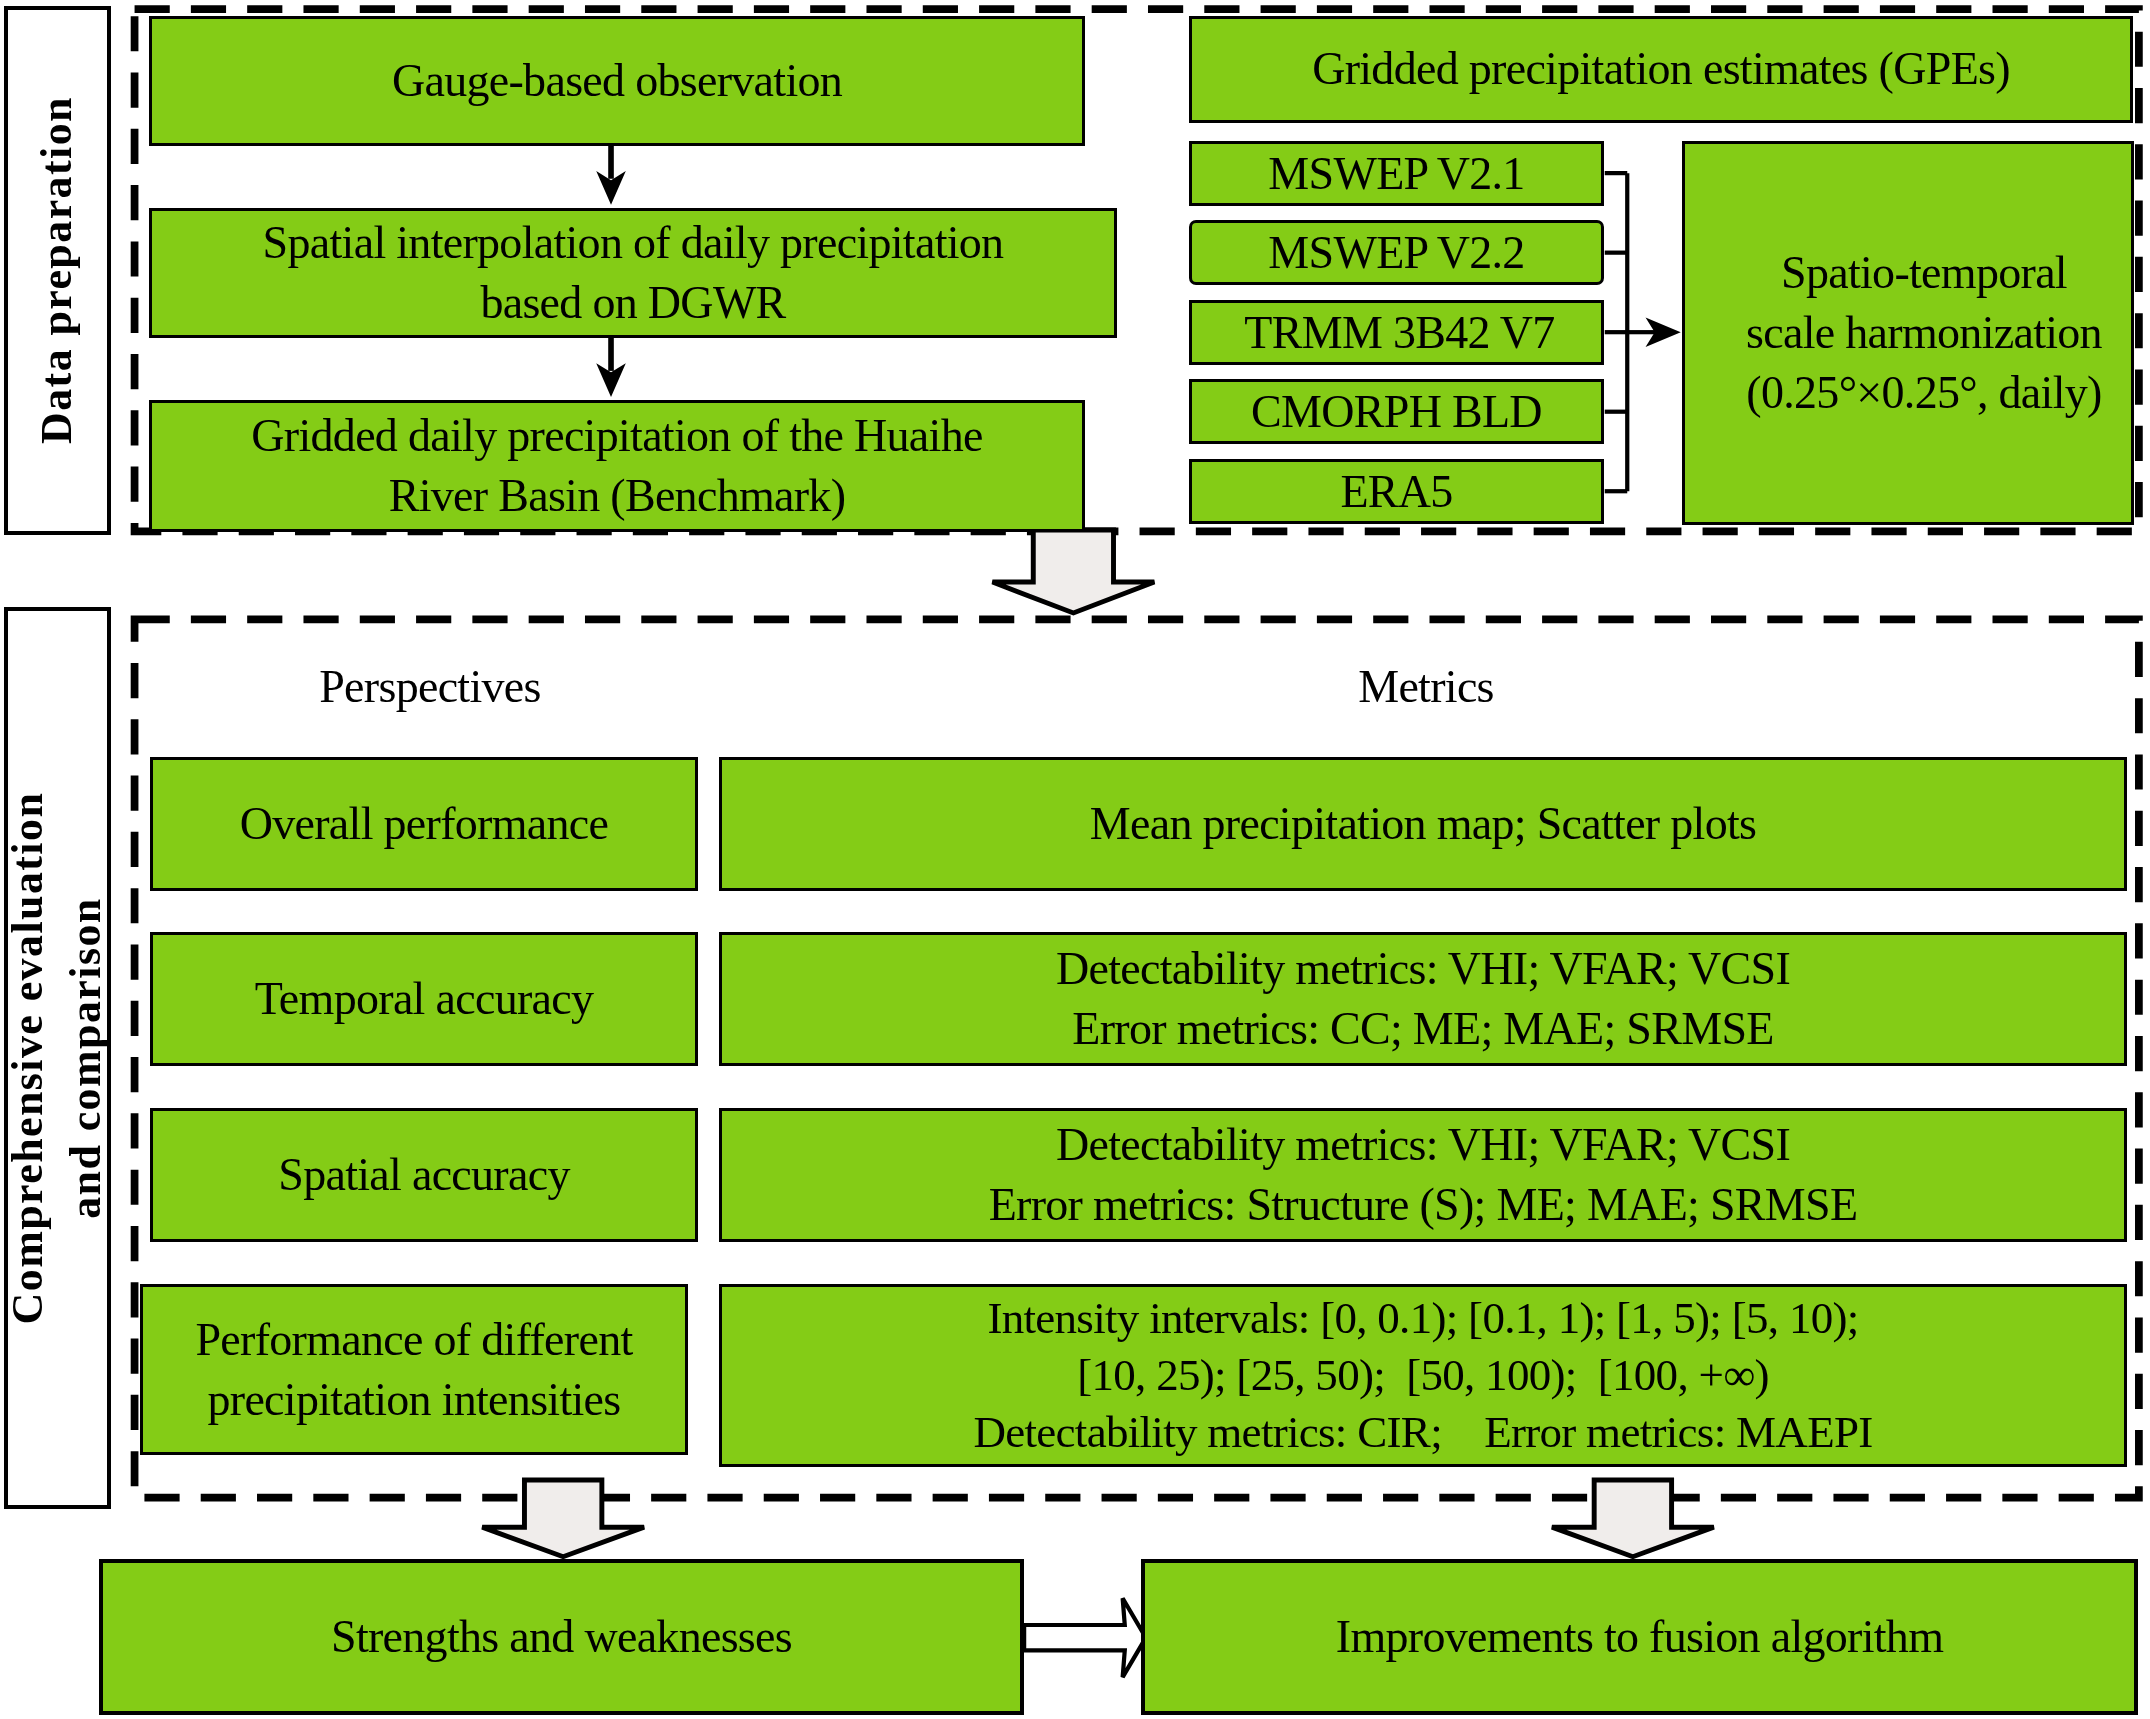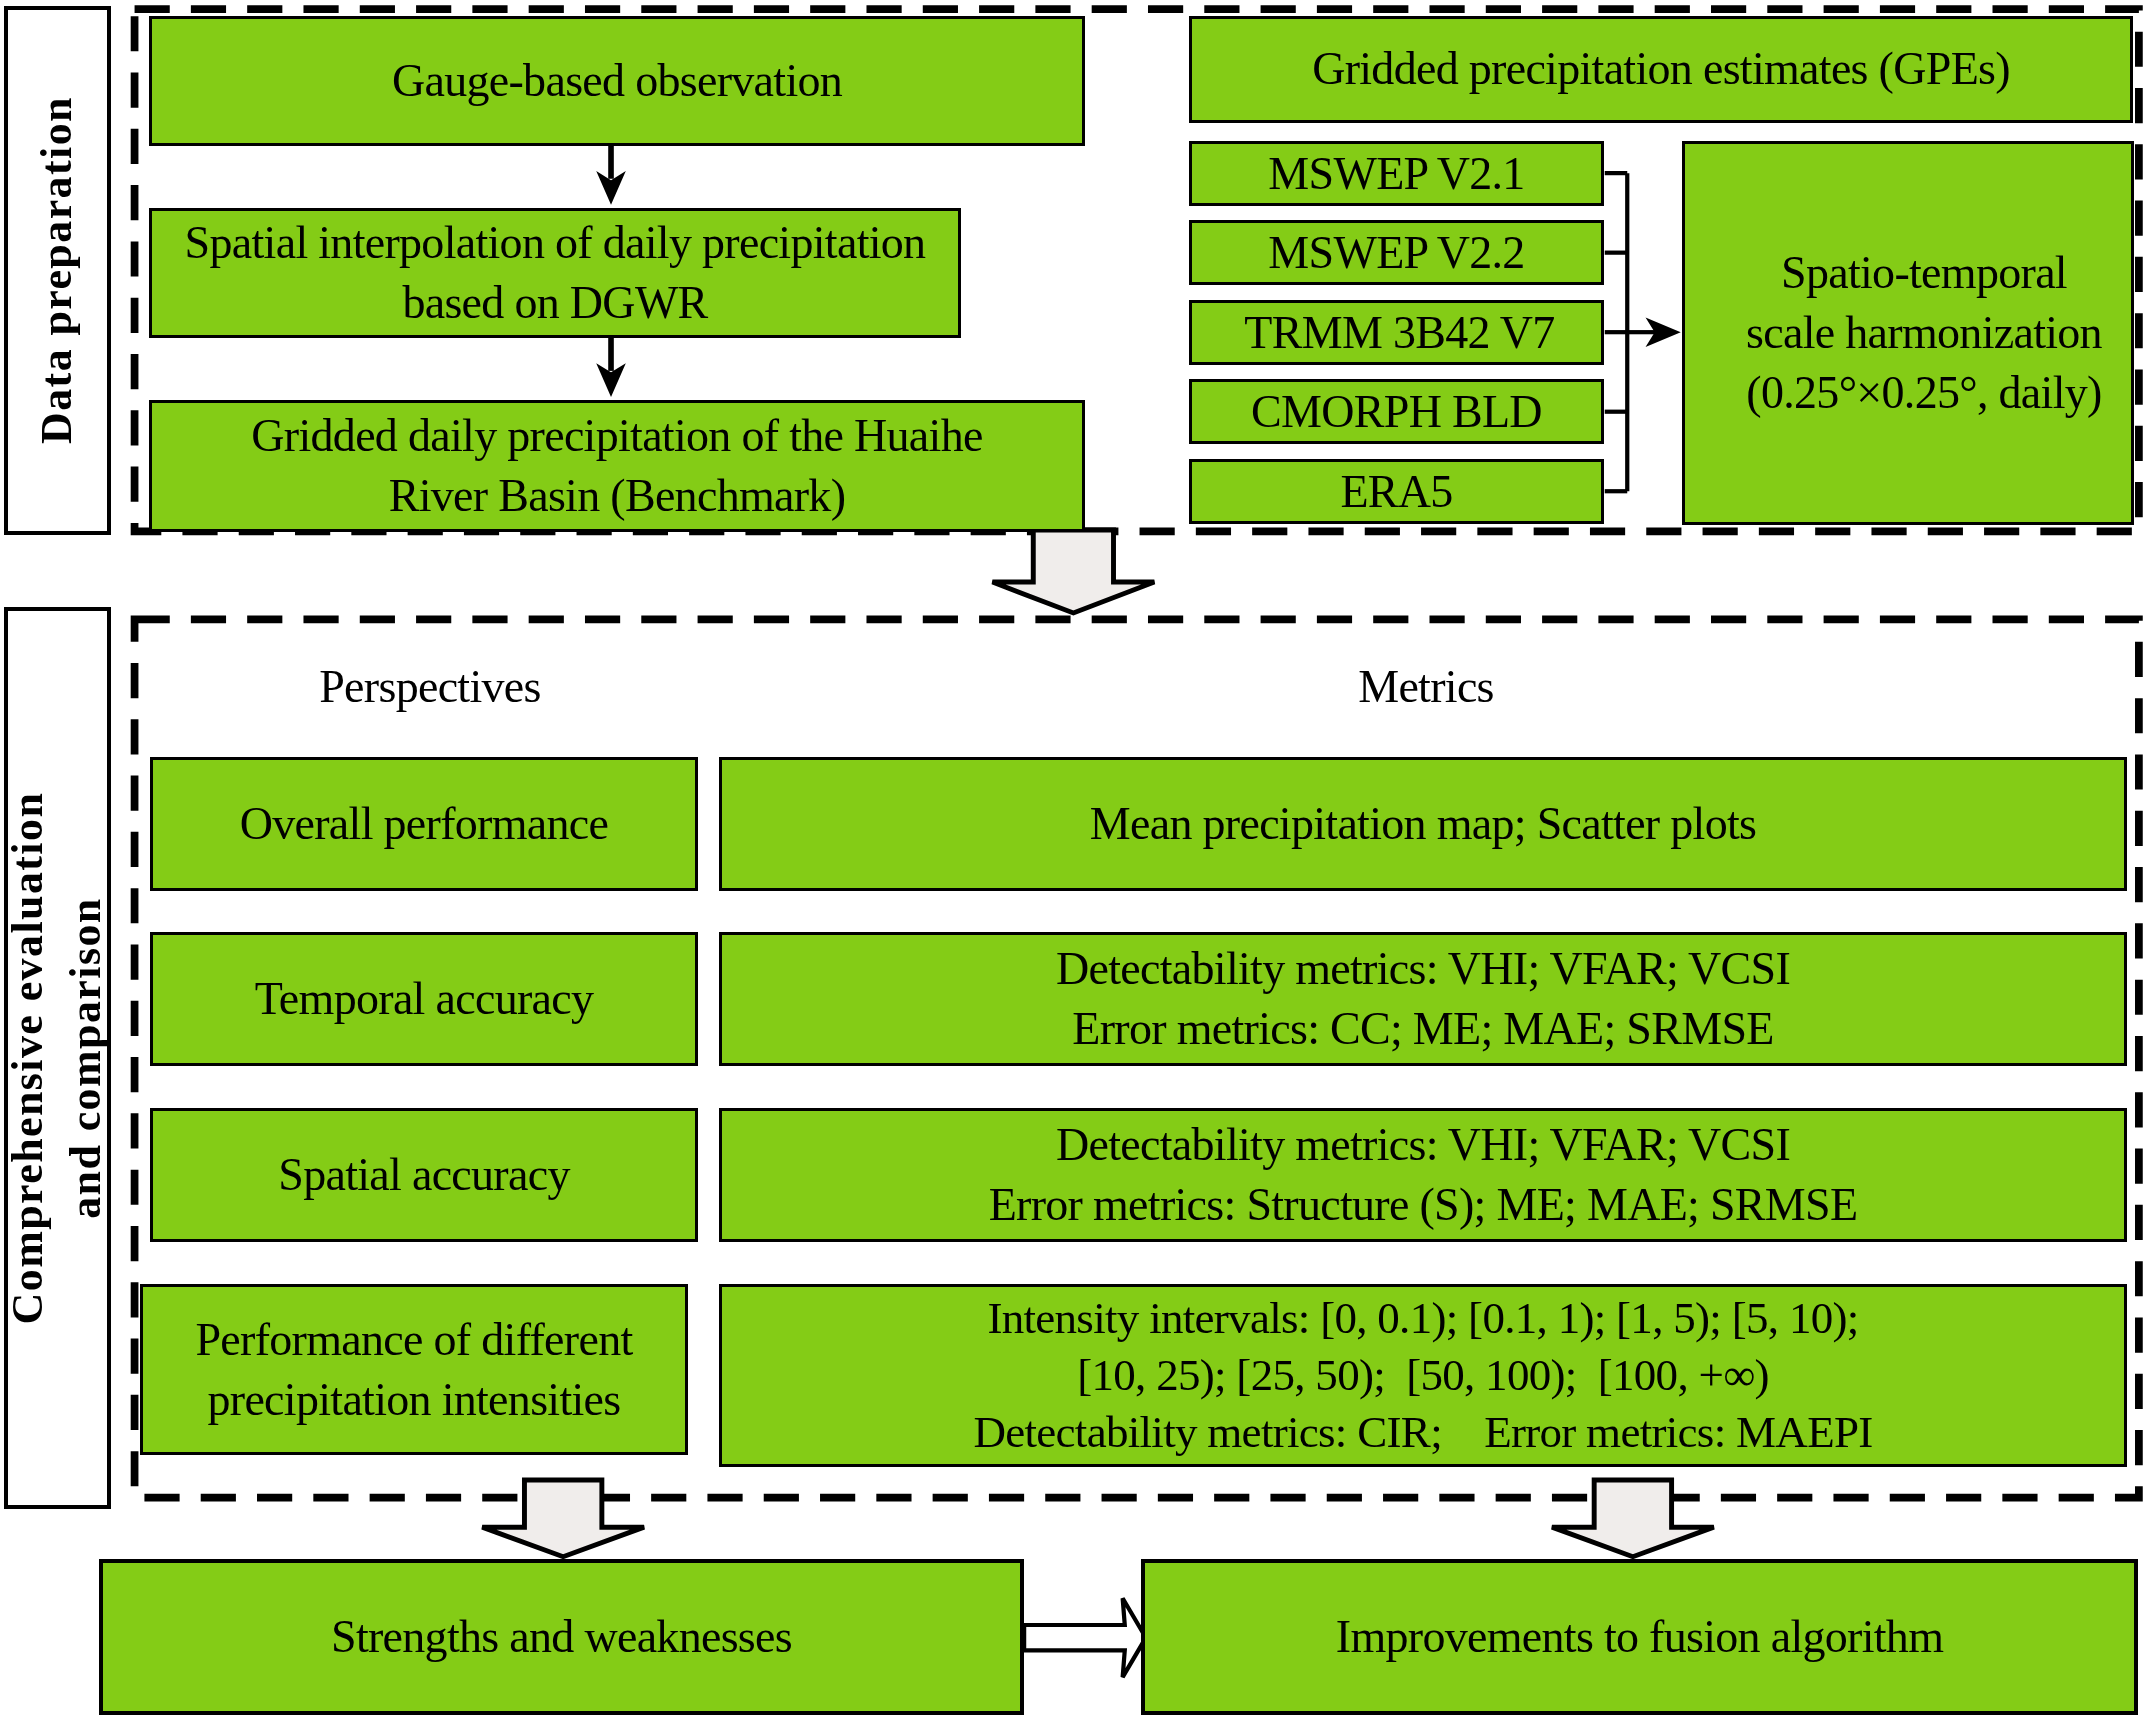--- a/index.html
+++ b/index.html
@@ -93,38 +93,38 @@
   </svg>
 
   <div class="vlabel-box" style="left:3.5px;top:5.6px;width:107px;height:529px;">
     <div class="vlabel">Data preparation</div>
   </div>
 
   <div class="box" style="left:149px;top:15.5px;width:936px;height:130px;">
     <div class="ln">Gauge-based observation</div>
   </div>
 
-  <div class="box" style="left:149px;top:208px;width:812px;height:130px;">
+  <div class="box" style="left:149px;top:208px;width:968px;height:130px;">
     <div class="ln">Spatial interpolation of daily precipitation</div>
     <div class="ln">based on DGWR</div>
   </div>
 
   <div class="box" style="left:149px;top:400px;width:936px;height:132px;">
     <div class="ln">Gridded daily precipitation of the Huaihe</div>
     <div class="ln">River Basin (Benchmark)</div>
   </div>
 
   <div class="box" style="left:1189px;top:15.5px;width:944px;height:107px;">
     <div class="ln">Gridded precipitation estimates (GPEs)</div>
   </div>
 
   <div class="box small-font" style="left:1189px;top:141px;width:415px;height:65px;">
     <div class="ln">MSWEP V2.1</div>
   </div>
-  <div class="box small-font" style="left:1189px;top:220px;width:415px;height:65px;">
+  <div class="box small-font" style="left:1189px;top:220px;width:415px;height:65px;border-radius:7px;">
     <div class="ln">MSWEP V2.2</div>
   </div>
   <div class="box small-font" style="left:1189px;top:300px;width:415px;height:65px;padding-left:6px;">
     <div class="ln">TRMM 3B42 V7</div>
   </div>
   <div class="box small-font" style="left:1189px;top:379px;width:415px;height:65px;">
     <div class="ln">CMORPH BLD</div>
   </div>
   <div class="box small-font" style="left:1189px;top:459px;width:415px;height:65px;">
     <div class="ln">ERA5</div>

